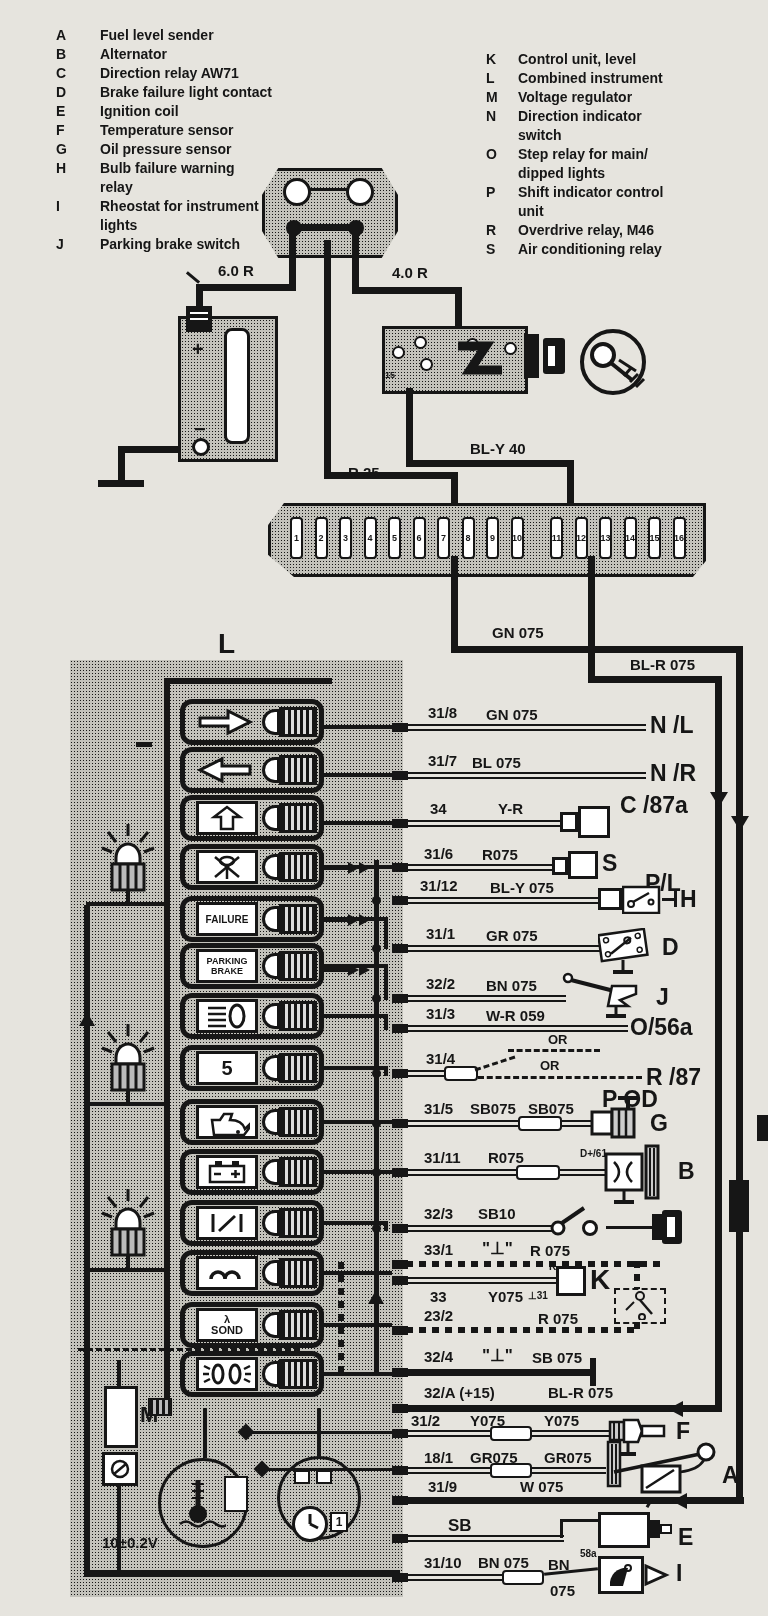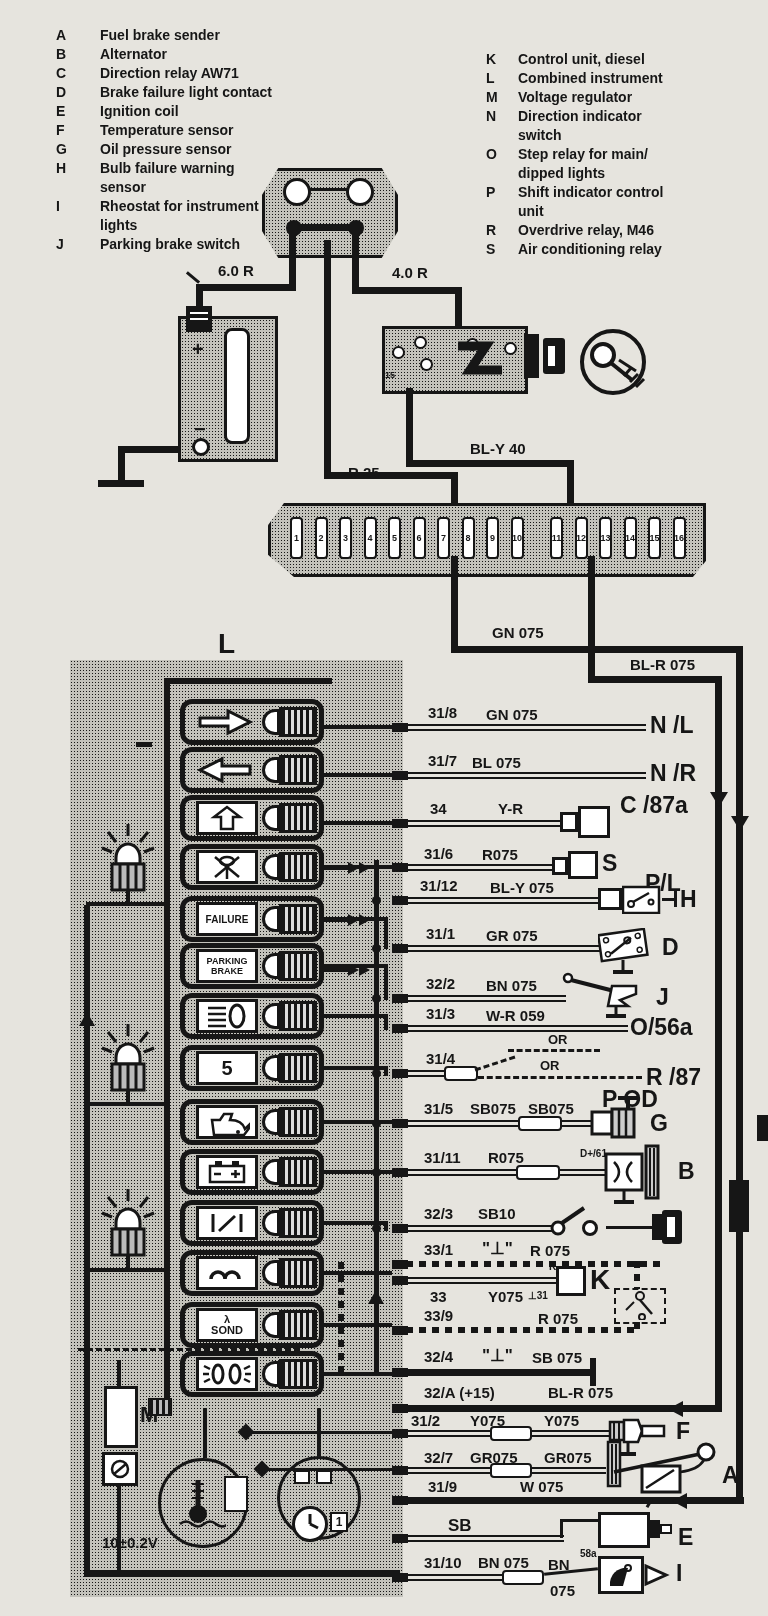--- a/index.html
+++ b/index.html
@@ -43,50 +43,50 @@
   svg{display:block;}
 </style>
 </head>
 <body>
 
 <div id="root">
 
   <div class="a" style="left:56px;top:26px;">
     <div class="lg" style="display:grid;grid-template-columns:44px auto;">
       <span>A</span>
-        <span>Fuel brake sender</span>
+        <span>Fuel level sender</span>
       <span>B</span>
         <span>Alternator</span>
       <span>C</span>
         <span>Direction relay AW71</span>
       <span>D</span>
         <span>Brake failure light contact</span>
       <span>E</span>
         <span>Ignition coil</span>
       <span>F</span>
         <span>Temperature sensor</span>
       <span>G</span>
         <span>Oil pressure sensor</span>
       <span>H</span>
         <span>Bulb failure warning</span>
       <span></span>
-        <span>sensor</span>
+        <span>relay</span>
       <span>I</span>
         <span>Rheostat for instrument</span>
       <span></span>
         <span>lights</span>
       <span>J</span>
         <span>Parking brake switch</span>
     </div>
   </div>
 
   <div class="a" style="left:486px;top:50px;">
     <div class="lg" style="display:grid;grid-template-columns:32px auto;">
       <span>K</span>
-        <span>Control unit, diesel</span>
+        <span>Control unit, level</span>
       <span>L</span>
         <span>Combined instrument</span>
       <span>M</span>
         <span>Voltage regulator</span>
       <span>N</span>
         <span>Direction indicator</span>
       <span></span>
         <span>switch</span>
       <span>O</span>
         <span>Step relay for main/</span>
@@ -637,21 +637,21 @@
       <line x1="24" y1="10" x2="36" y2="24" stroke="#161616" stroke-width="2.5"></line>
       <line x1="10" y1="20" x2="18" y2="12" stroke="#161616" stroke-width="2"></line>
       <circle cx="26" cy="27" r="3" fill="none" stroke="#161616" stroke-width="2"></circle>
     </svg>
   </div>
   <div class="a wdv" style="left:634px;top:1261px;height:28px;"></div>
   <div class="a wdv" style="left:634px;top:1322px;height:12px;"></div>
 
   <div class="a pin" style="left:392px;top:1326px;"></div>
   <div class="a wd" style="left:406px;top:1327px;width:234px;"></div>
-  <div class="a lbl" style="left:424px;top:1307px;">33/9</div>
+  <div class="a lbl" style="left:424px;top:1307px;">23/2</div>
   <div class="a lbl" style="left:538px;top:1310px;">R 075</div>
 
   <div class="a pin" style="left:392px;top:1368px;"></div>
   <div class="a wt" style="left:406px;top:1369px;width:188px;height:7px;"></div>
   <div class="a wt" style="left:590px;top:1358px;width:6px;height:28px;"></div>
   <div class="a lbl" style="left:424px;top:1348px;">32/4</div>
   <div class="a lbl" style="left:482px;top:1345px;font-size:17px;">"⊥"</div>
   <div class="a lbl" style="left:532px;top:1349px;">SB 075</div>
 
   <div class="a pin" style="left:392px;top:1404px;"></div>
@@ -672,21 +672,21 @@
       <line x1="11" y1="9" x2="11" y2="25" stroke="#161616" stroke-width="2"></line>
     <polygon points="16,6 30,6 34,17 30,28 16,28" fill="#fff" stroke="#161616" stroke-width="2.5"></polygon>
     <rect x="34" y="12" width="22" height="10" fill="#fff" stroke="#161616" stroke-width="2.5"></rect>
     <line x1="20" y1="28" x2="20" y2="40" stroke="#161616" stroke-width="3"></line>
     <line x1="12" y1="40" x2="28" y2="40" stroke="#161616" stroke-width="4"></line>
   </svg>
   <div class="a term" style="left:676px;top:1418px;">F</div>
 
   <div class="a pin" style="left:392px;top:1466px;"></div>
   <div class="a w" style="left:406px;top:1467px;width:200px;"></div>
-  <div class="a lbl" style="left:424px;top:1449px;">32/7</div>
+  <div class="a lbl" style="left:424px;top:1449px;">18/1</div>
   <div class="a lbl" style="left:470px;top:1449px;">GR075</div>
   <div class="a lbl" style="left:544px;top:1449px;">GR075</div>
   <div class="a conn" style="left:490px;top:1463px;width:42px;height:15px;"></div>
   <svg class="a" style="left:600px;top:1438px;" width="130" height="60">
     <rect x="8" y="4" width="12" height="44" fill="#ccc" stroke="#161616" stroke-width="2.5"></rect>
     <line x1="12" y1="6" x2="12" y2="46" stroke="#161616" stroke-width="2"></line>
       <line x1="16" y1="6" x2="16" y2="46" stroke="#161616" stroke-width="2"></line>
     <line x1="14" y1="34" x2="100" y2="16" stroke="#161616" stroke-width="3.5"></line>
     <circle cx="106" cy="14" r="8" fill="#fff" stroke="#161616" stroke-width="3"></circle>
     <rect x="42" y="28" width="38" height="26" fill="#fff" stroke="#161616" stroke-width="3"></rect>

